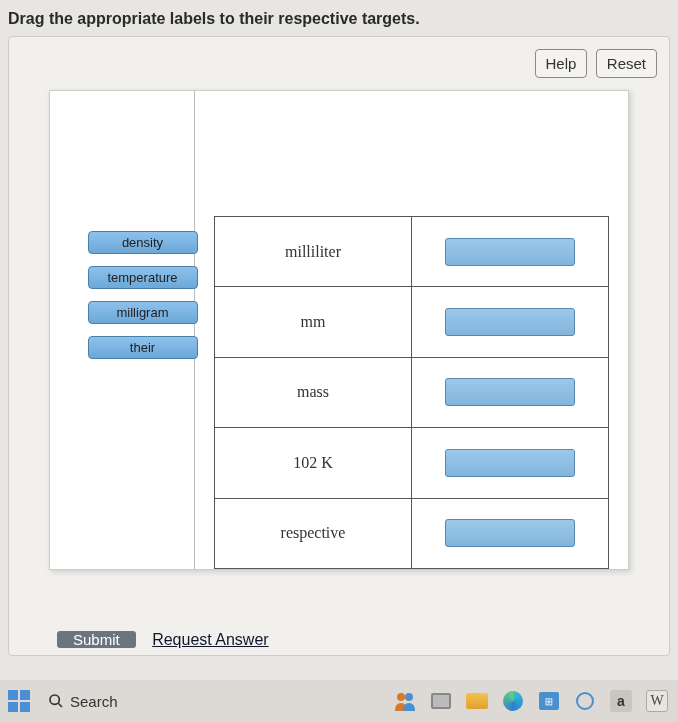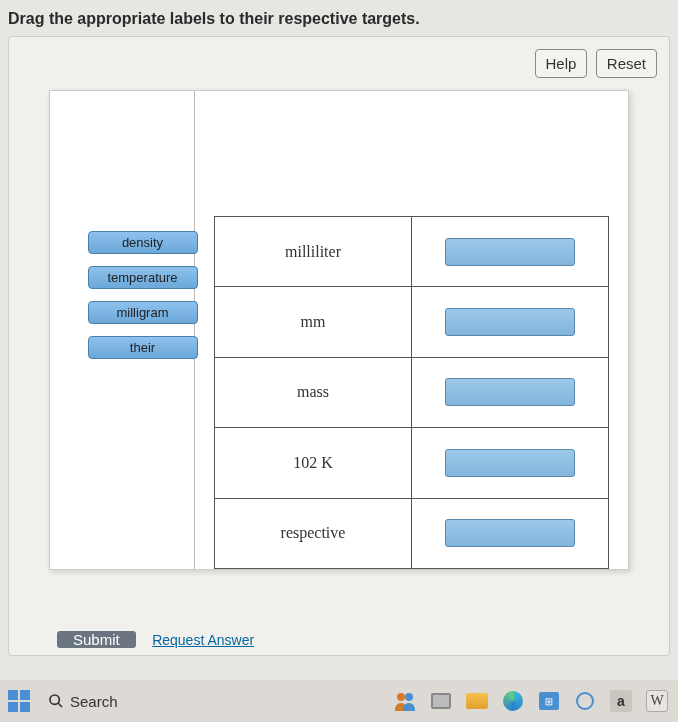--- a/index.html
+++ b/index.html
@@ -111,23 +111,23 @@
   background: #6a7580;
   color: #fff;
   padding: 0 16px;
   font-size: 15px;
   border-radius: 3px;
   border: none;
   cursor: pointer;
   margin-right: 12px;
 }
 .request-link {
-  color: #0369a1;
+  color: #0f172a;
   text-decoration: underline;
-  font-size: 14px;
+  font-size: 16px;
   cursor: pointer;
 }
 .taskbar {
   position: absolute;
   bottom: 0;
   left: 0;
   right: 0;
   height: 42px;
   background: #ddd9d4;
   display: flex;

